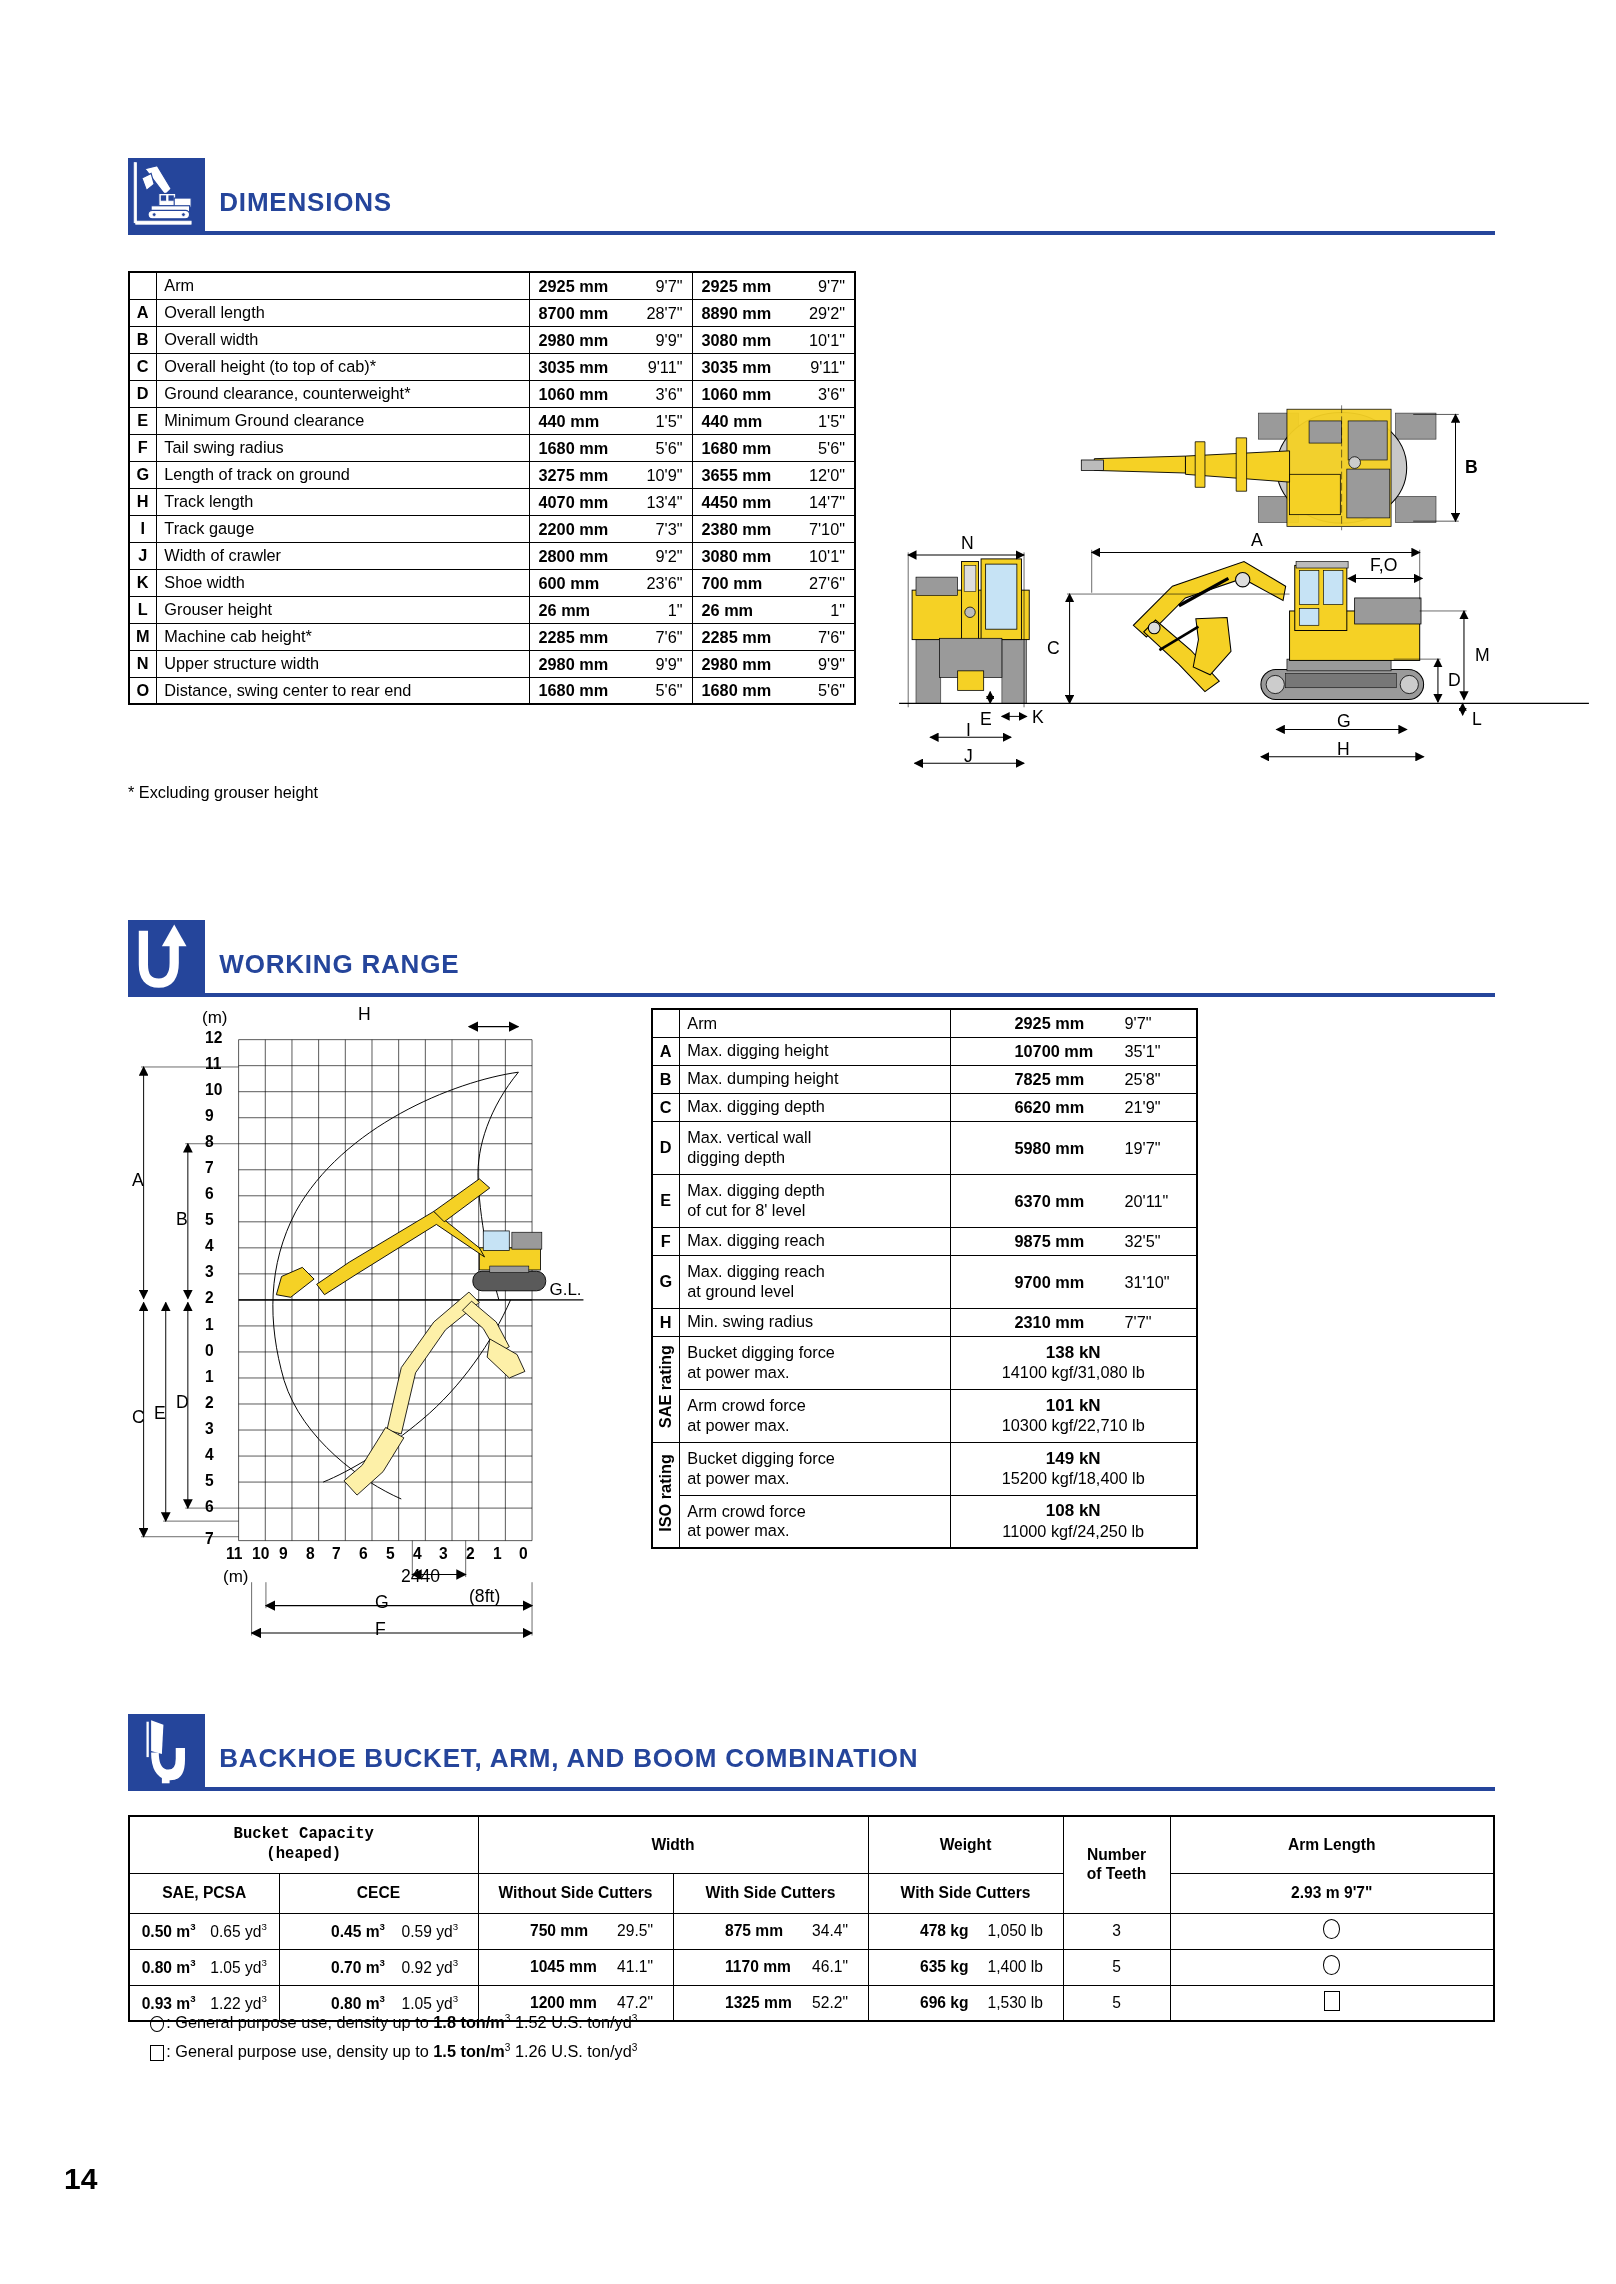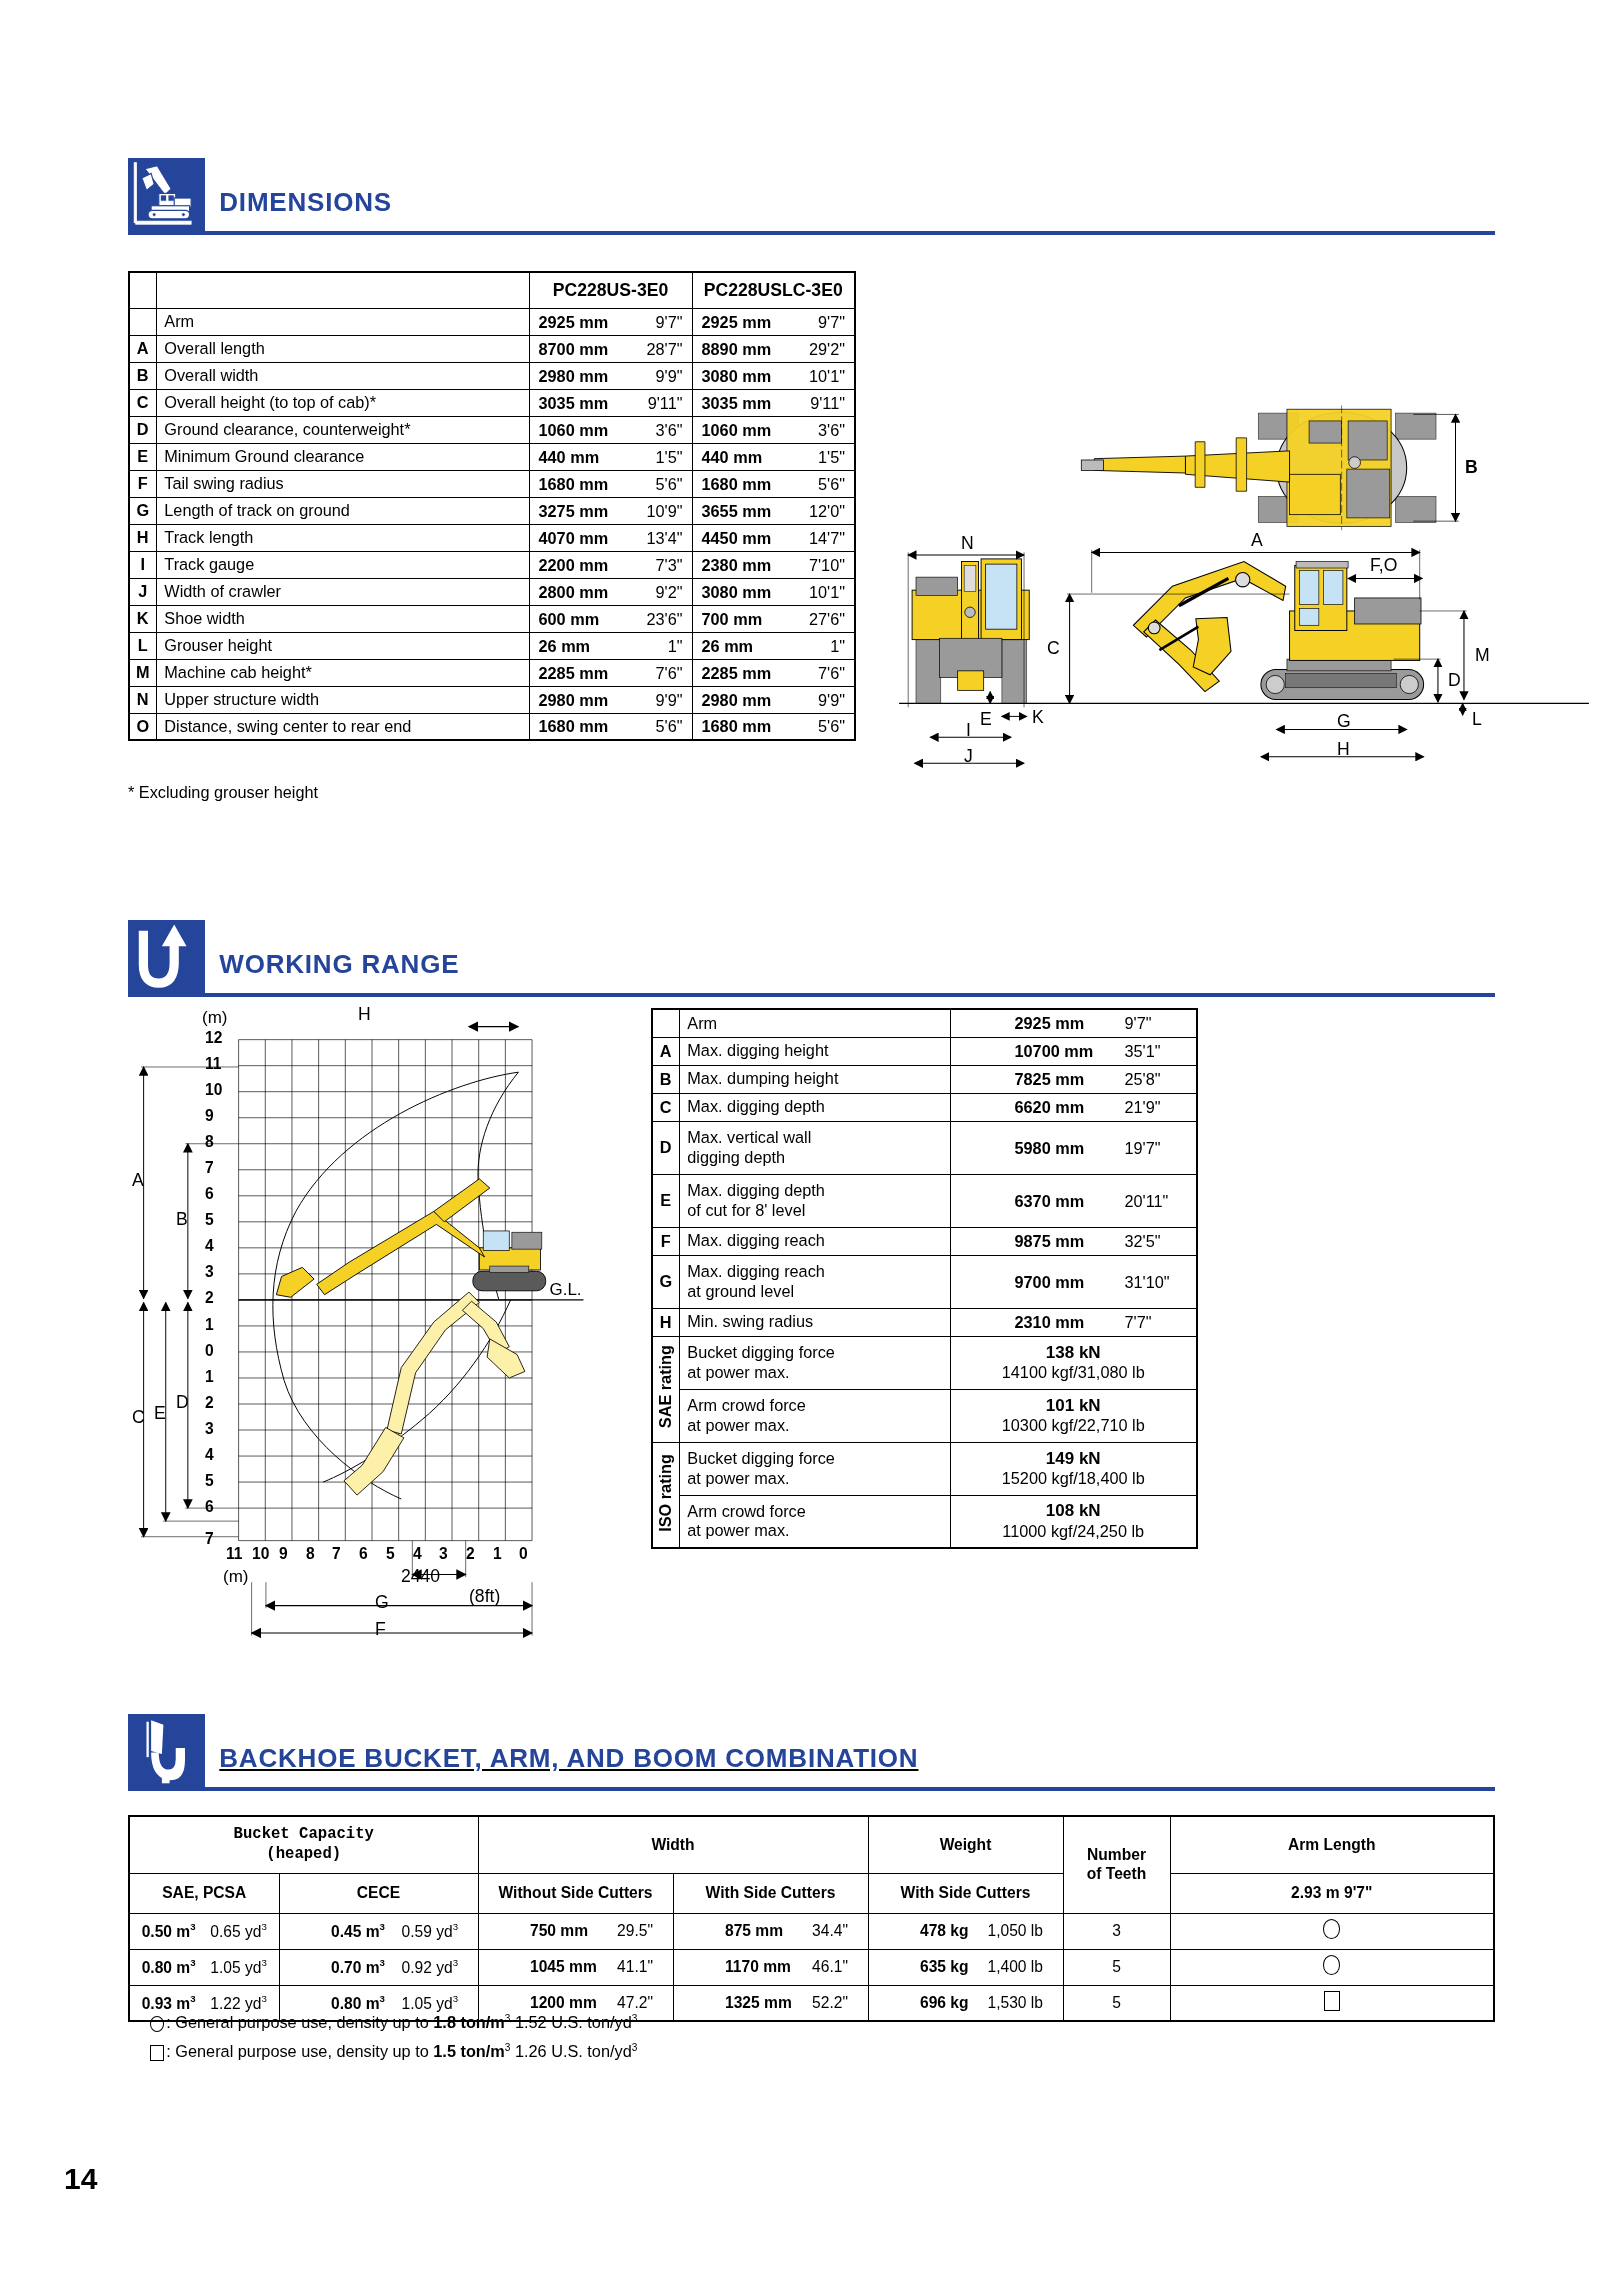--- a/index.html
+++ b/index.html
@@ -169,26 +169,20 @@
         <circle cx="72" cy="73.5" r="2.4" fill="#25459b"></circle>
       </g>
     </svg>
   </div>
   <div class="sh-text">DIMENSIONS</div>
   <div class="sh-rule" style="width:1290px;"></div>
 </div>
 
 <table class="spec outer-thick" id="dimensions-table">
   <tbody>
-      <tr>
-    <td class="letter"></td>
-    <td class="desc"></td>
-    <td class="modelhead">PC228US-3E0</td>
-    <td class="modelhead">PC228USLC-3E0</td>
-  </tr>
   <tr>
     <td class="letter"></td>
     <td class="desc">Arm</td>
     <td class="valcell">
       <span class="mmv">2925 mm</span>
       <span class="ftv">9'7"</span>
     </td>
     <td class="valcell">
       <span class="mmv">2925 mm</span>
       <span class="ftv">9'7"</span>
@@ -808,21 +802,21 @@
   <tr>
     <td class="desc r2 multiline">Arm crowd force<br>at power max.</td>
     <td class="valcell r2 force-val">
       <b>108 kN</b><br>
       <span>11000 kgf/24,250 lb</span>
     </td>
   </tr>
 </tbody>
   </table>
 
-<div class="section-header" style="left:128px; top:1706px; width:1367px;text-decoration:underline;">
+<div class="section-header" style="left:128px; top:1706px; width:1367px;">
   <div class="sh-icon">
     <svg viewBox="0 0 100 100" preserveAspectRatio="none">
       <path d="M30 8 L46 14 L44 52 L30 48 Z" fill="#ffffff"></path>
       <path d="M30 50 Q30 82 52 86 Q74 88 74 60 L74 44 L62 44 L62 58 Q62 74 50 72 Q40 70 40 50 Z" fill="#ffffff"></path>
       <rect x="44" y="80" width="10" height="10" fill="#ffffff"></rect>
       <rect x="24" y="10" width="3" height="46" fill="#ffffff"></rect>
     </svg>
   </div>
   <div class="sh-text">BACKHOE BUCKET, ARM, AND BOOM COMBINATION</div>
   <div class="sh-rule" style="width:1290px;"></div>

